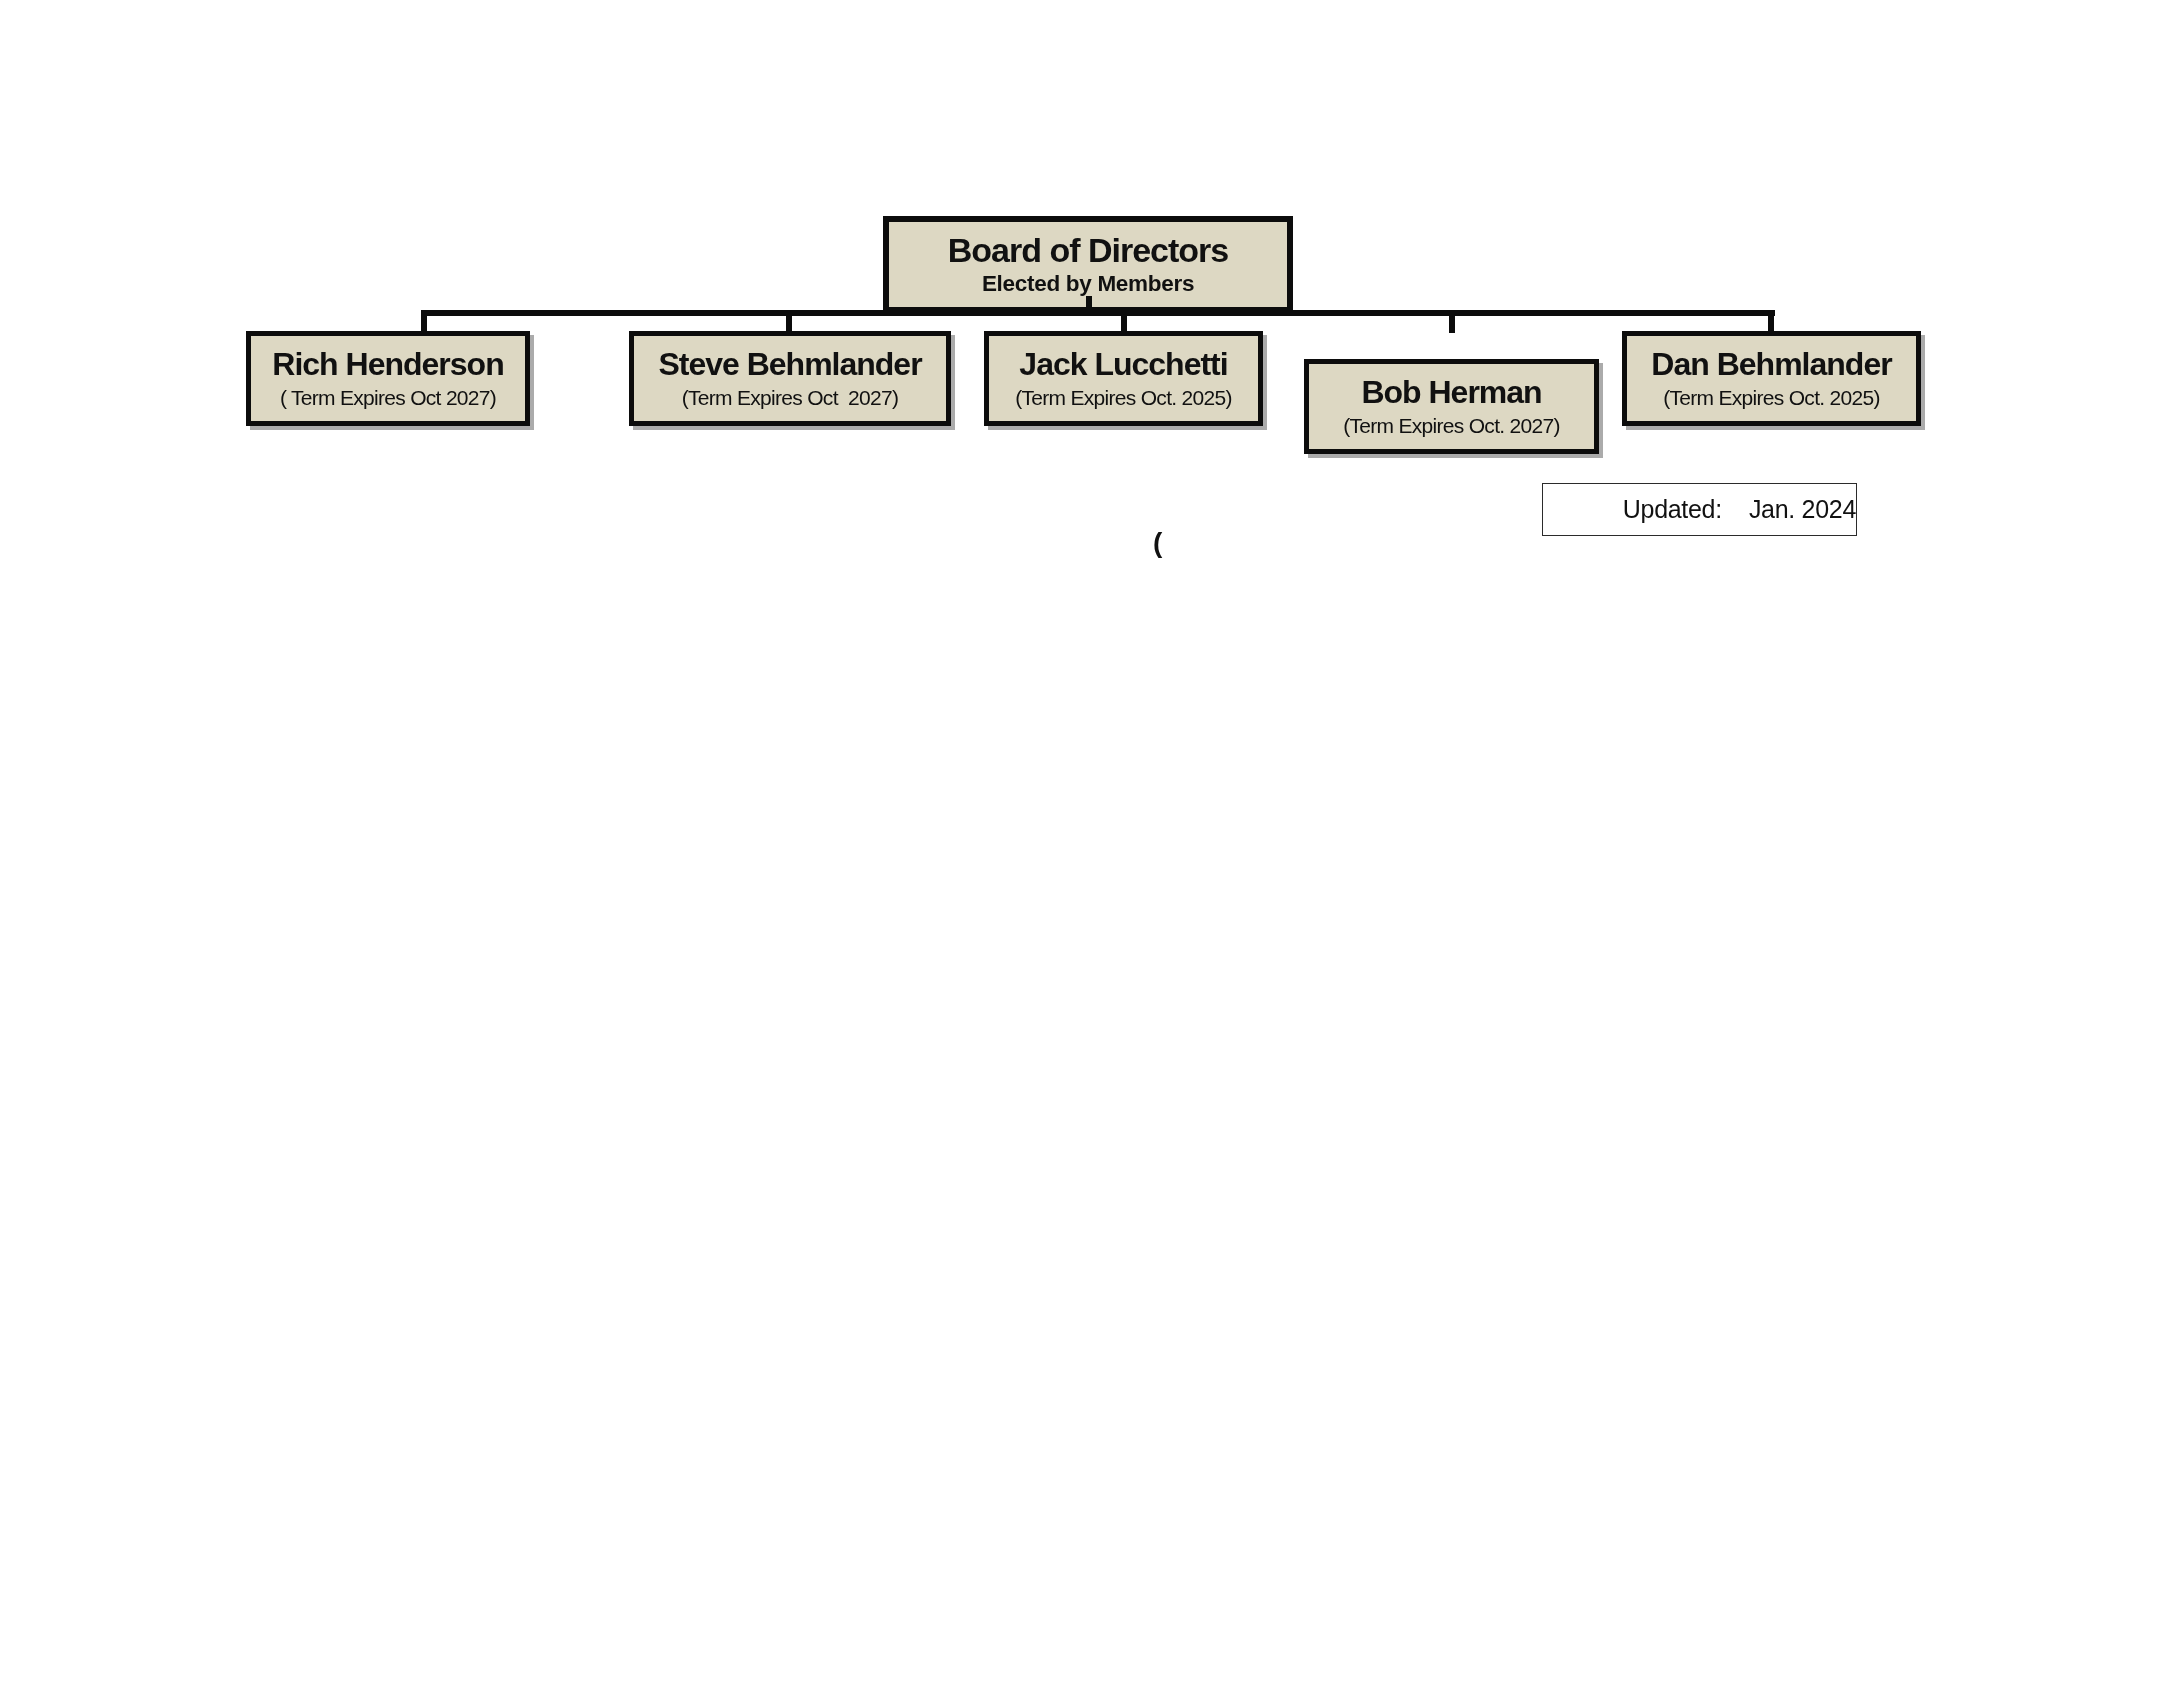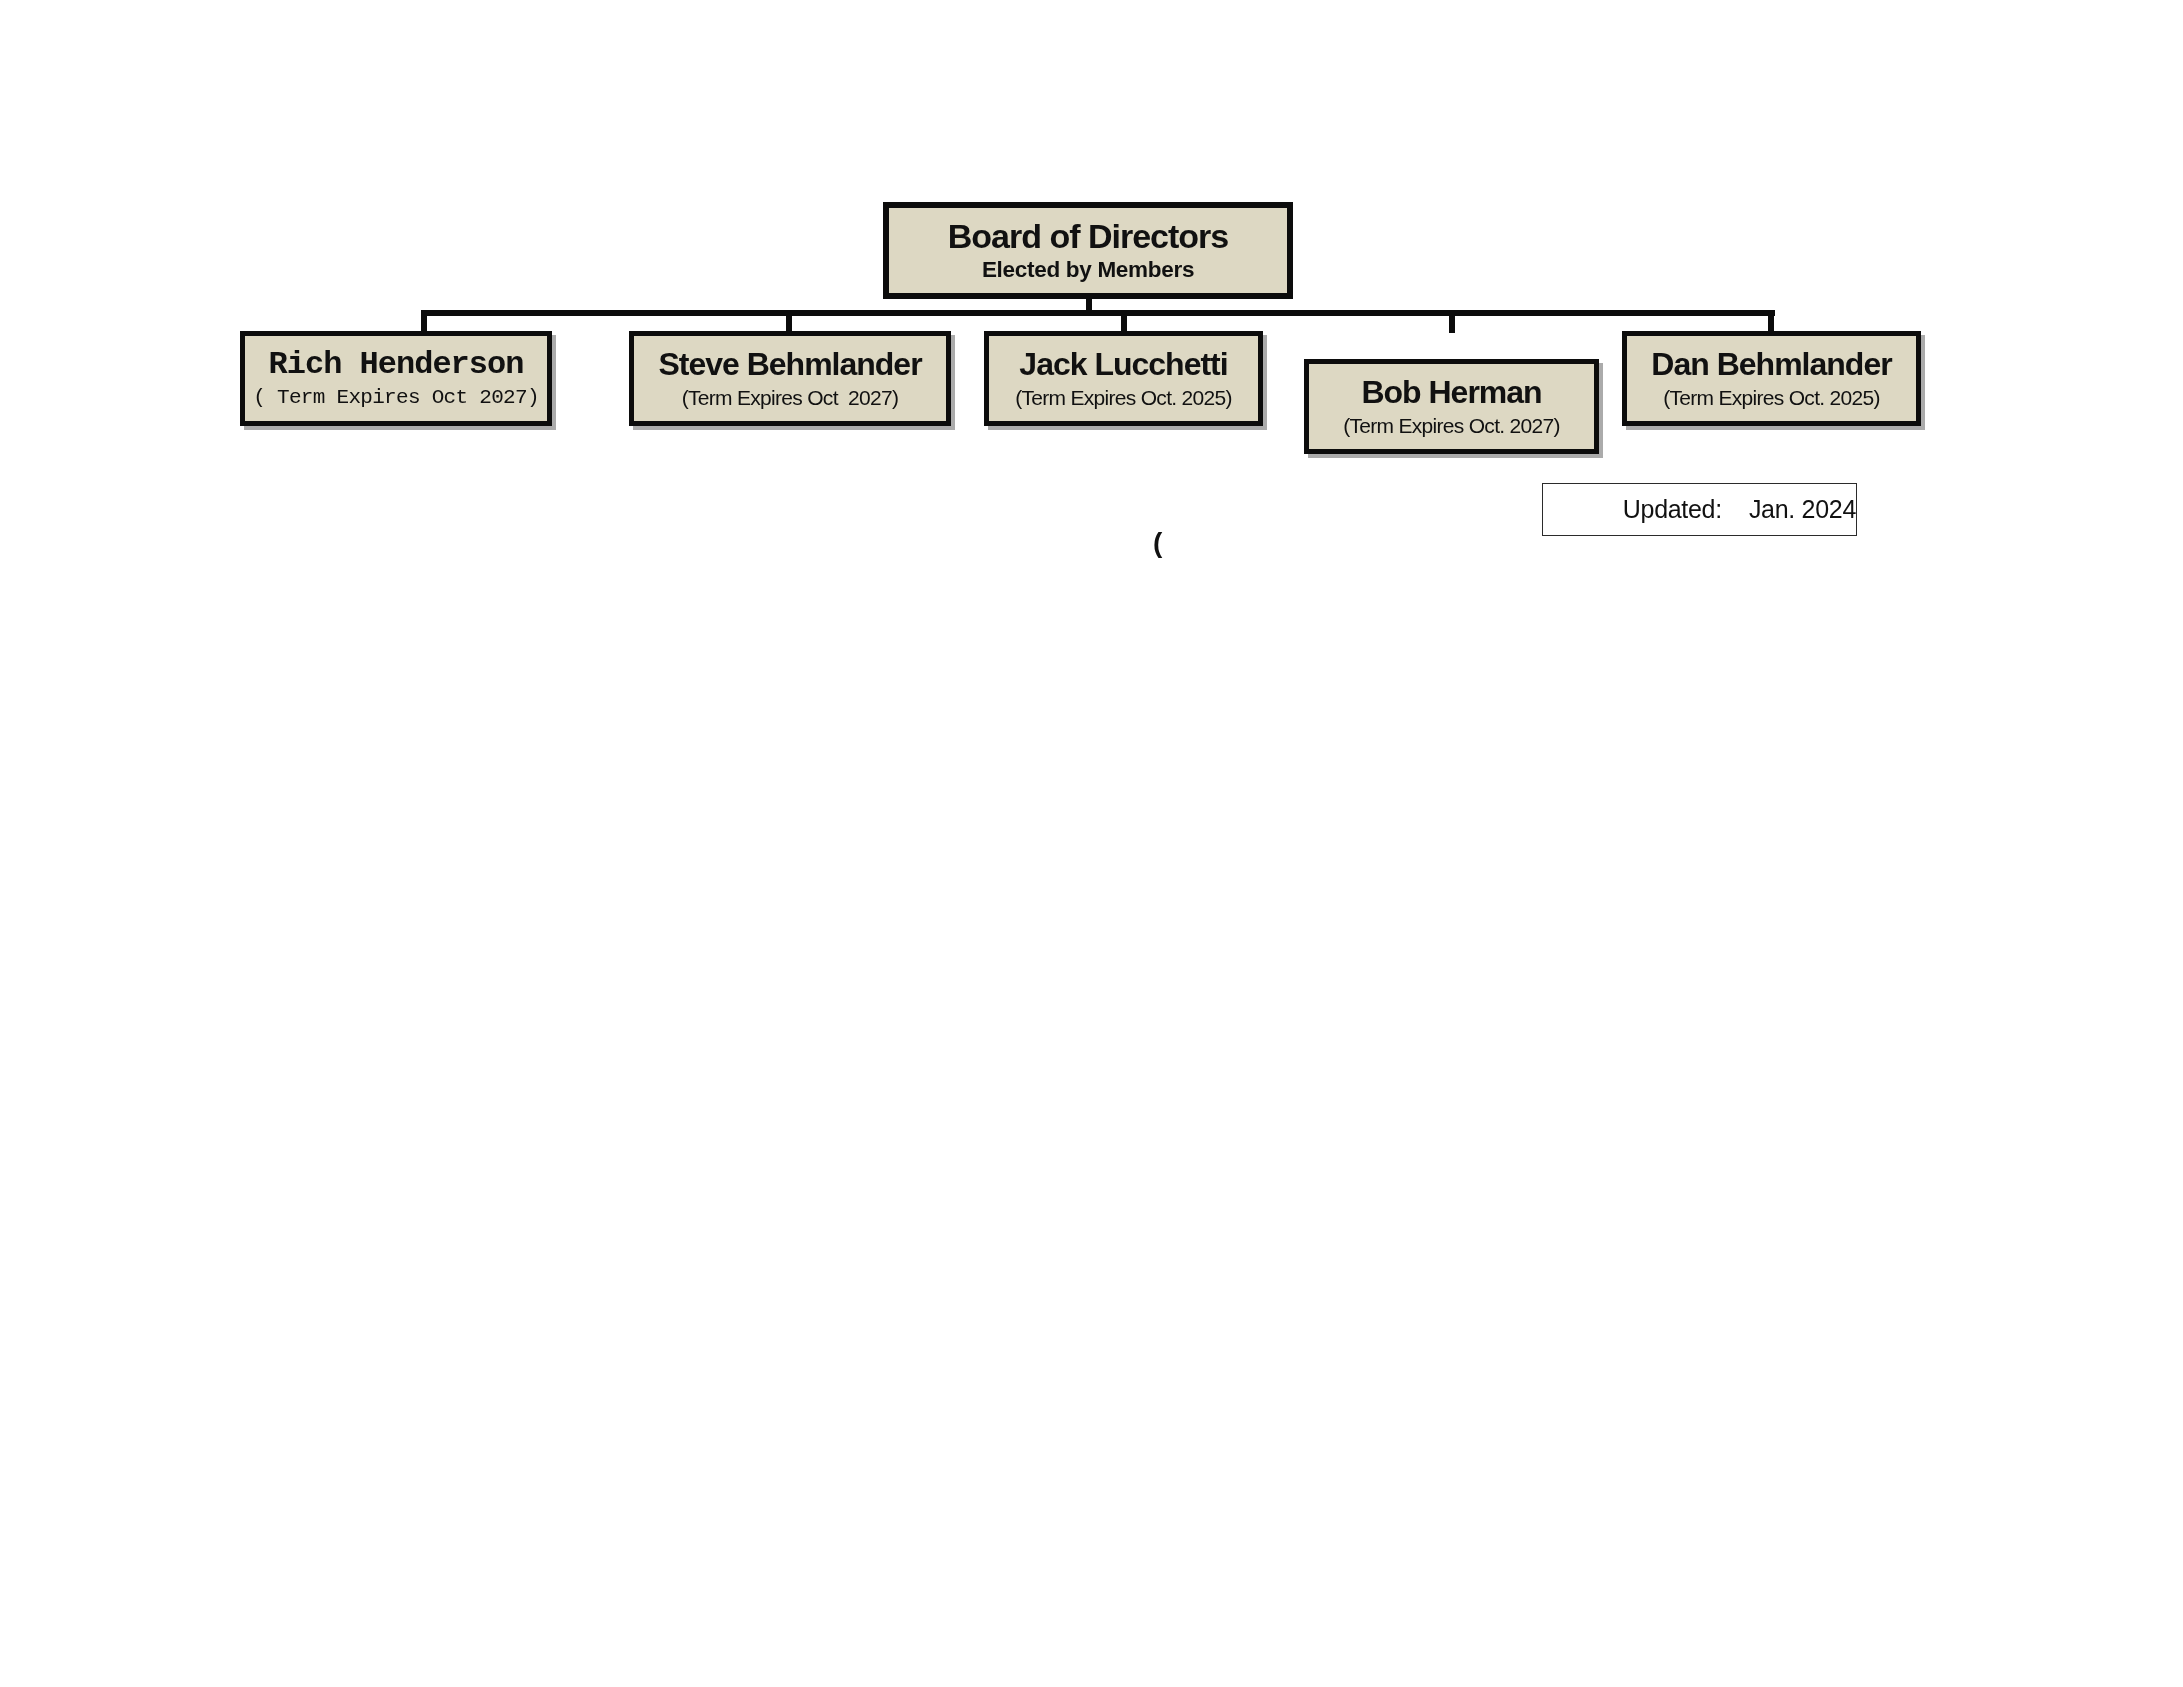--- a/index.html
+++ b/index.html
@@ -27,21 +27,21 @@
     background: var(--box-fill);
     border: 5.3px solid var(--box-border);
     display: flex;
     flex-direction: column;
     align-items: center;
     justify-content: center;
     text-align: center;
   }
   .board-box {
     border-width: 6px;
-    left: 883px; top: 202px; width: 410px; height: 97px;
+    left: 883px; top: 216px; width: 410px; height: 97px;
   }
   .board-title {
     font-size: 34px;
     font-weight: bold;
     letter-spacing: -1px;
     line-height: 1.05;
   }
   .board-subtitle {
     font-size: 22.5px;
     font-weight: bold;
@@ -103,21 +103,21 @@
   </div>
 
   <div class="conn" style="left:1086px; top:296px; width:6px; height:16px;"></div>
   <div class="conn" style="left:421px; top:310px; width:1354px; height:6px;"></div>
   <div class="conn" style="left:421px; top:316px; width:6px; height:16.5px;"></div>
   <div class="conn" style="left:786px; top:316px; width:6px; height:16.5px;"></div>
   <div class="conn" style="left:1121px; top:316px; width:6px; height:16.5px;"></div>
   <div class="conn" style="left:1449px; top:316px; width:6px; height:16.5px;"></div>
   <div class="conn" style="left:1768px; top:316px; width:6px; height:16.5px;"></div>
 
-  <div class="node member-box" style="left:240px; width:312px;font-family:Liberation Mono, monospace;">
+  <div class="node member-box" style="left:246px; width:284px;">
     <div class="member-name">Rich Henderson</div>
     <div class="member-term">( Term Expires Oct 2027)</div>
   </div>
 
   <div class="node member-box" style="left:629px; width:322px;">
     <div class="member-name">Steve Behmlander</div>
     <div class="member-term">(Term Expires Oct  2027)</div>
   </div>
 
   <div class="node member-box" style="left:984px; width:279px;">

